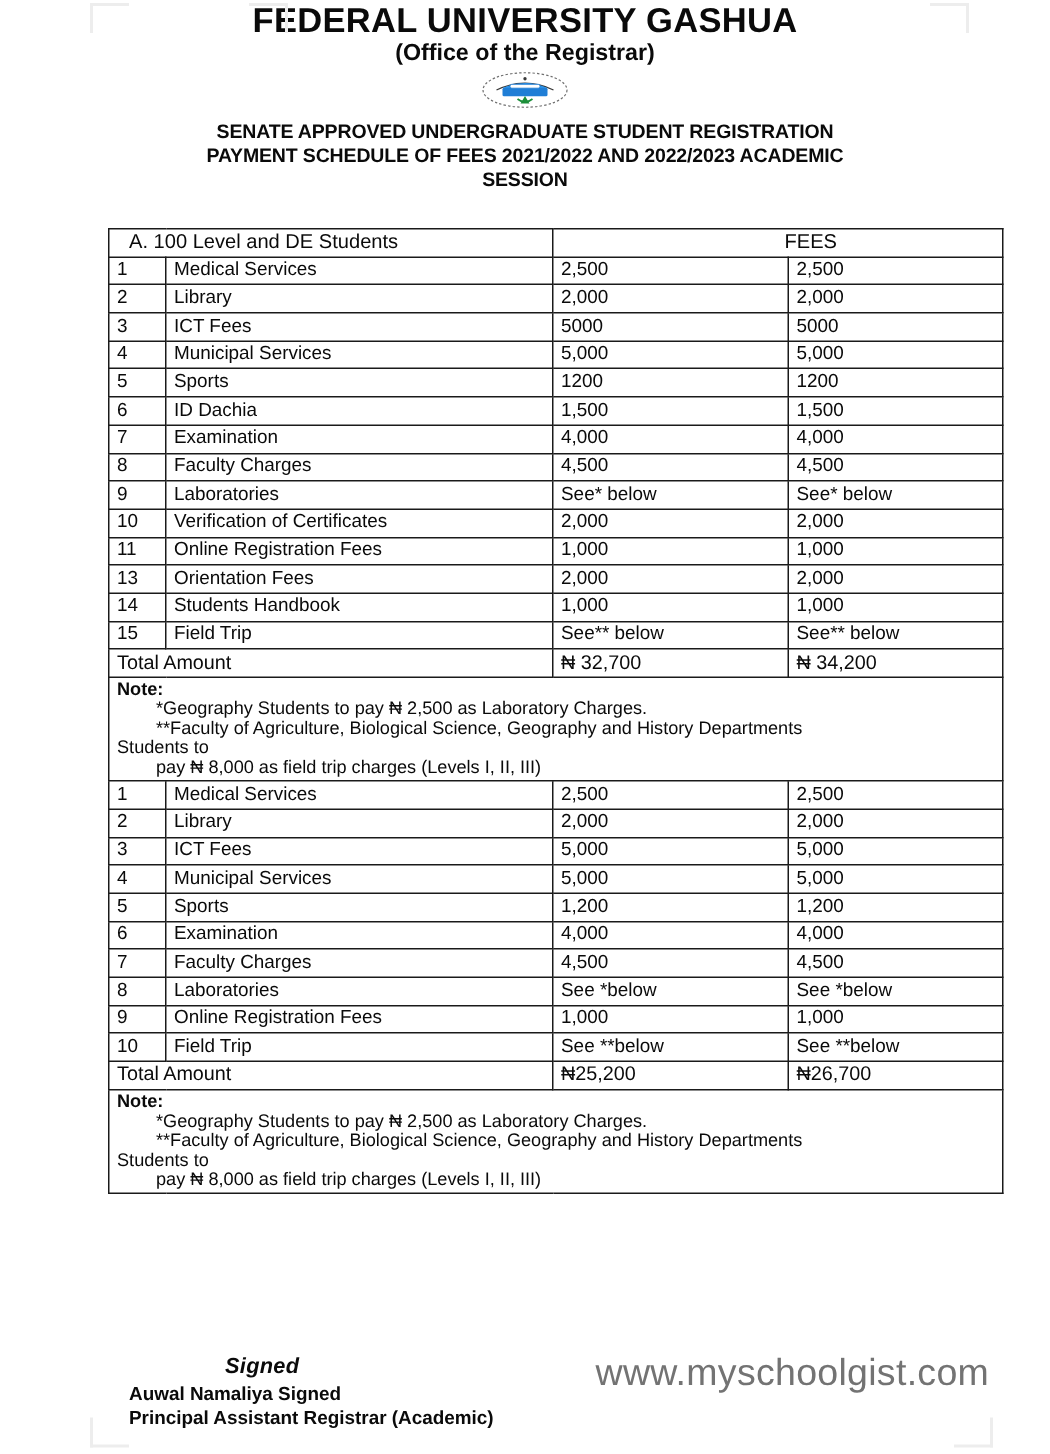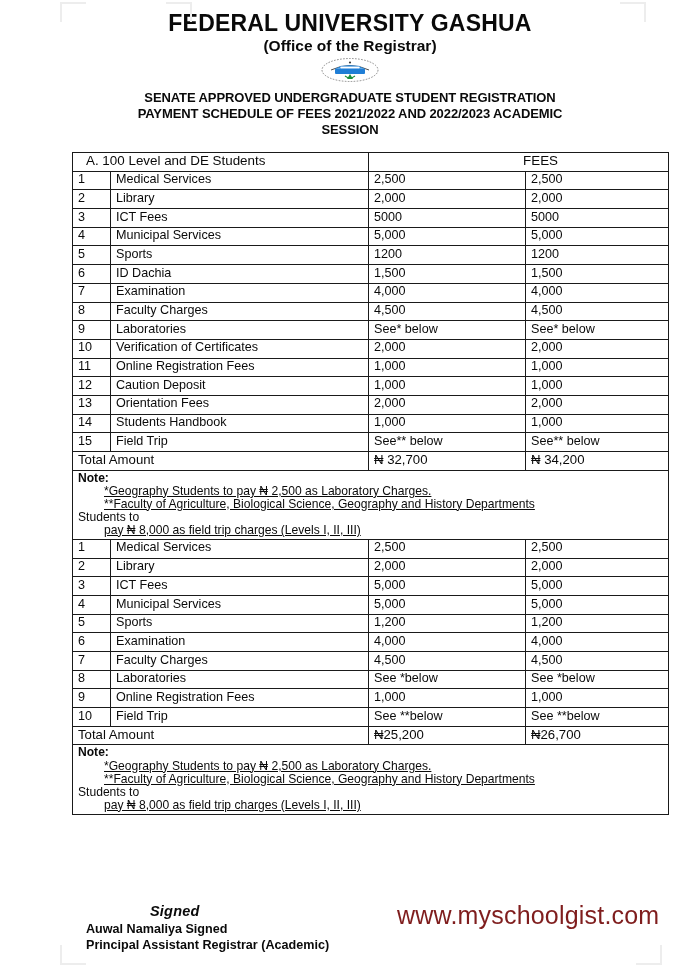--- a/index.html
+++ b/index.html
@@ -20,21 +20,21 @@
     border: 2px solid #ededed;
     width: 26px; height: 20px;
   }
   .scan-corner.tl { top: 2px; left: 60px; border-right: none; border-bottom: none; }
   .scan-corner.tl2 { top: 2px; left: 166px; border-left: none; border-bottom: none; }
   .scan-corner.tr { top: 2px; left: 620px; border-left: none; border-bottom: none; }
   .scan-corner.bl { bottom: 4px; left: 60px; border-right: none; border-top: none; }
   .scan-corner.br { bottom: 4px; left: 636px; border-left: none; border-top: none; }
 
   
-  .doc-header { padding-top: 10px; text-align: center; }
+  .doc-header { padding-top: 0; text-align: center; }
   .uni-name {
     font-size: 23px;
     font-weight: bold;
     letter-spacing: 0.2px;
     line-height: 1.15;
   }
   .office-line {
     font-size: 15.5px;
     font-weight: bold;
     margin-top: 1px;
@@ -104,21 +104,21 @@
 
   
   .note-cell {
     padding: 2px 6px 3px 6px;
     height: auto;
     white-space: normal;
     font-size: 12.1px;
     line-height: 1.27;
   }
   .note-title { font-weight: bold; }
-  .note-ind { padding-left: 26px; text-decoration: underline; }
+  .note-ind { padding-left: 26px; }
   .note-just { text-align: justify; }
 
   
   .sign-block {
     position: absolute;
     left: 86px;
     top: 902px;
     font-size: 12.4px;
     line-height: 1.3;
   }
@@ -131,21 +131,21 @@
   }
   .sign-name { font-weight: bold; font-size: 12.6px; }
   .sign-title { font-weight: bold; font-size: 12.6px; }
 
   
   .watermark {
     position: absolute;
     left: 397px;
     top: 901px;
     font-size: 25px;
-    color: #7f1d1d;
+    color: #737373;
     letter-spacing: 0.2px;
     white-space: nowrap;
     pointer-events: none;
   }
 </style>
 </head>
 <body>
 
 <div class="scan-corner tl"></div>
 <div class="scan-corner tl2"></div>
@@ -252,26 +252,20 @@
         <td>2,000</td>
         <td>2,000</td>
       </tr>
       <tr>
         <td>11</td>
         <td>Online Registration Fees</td>
         <td>1,000</td>
         <td>1,000</td>
       </tr>
       <tr>
-        <td>12</td>
-        <td>Caution Deposit</td>
-        <td>1,000</td>
-        <td>1,000</td>
-      </tr>
-      <tr>
         <td>13</td>
         <td>Orientation Fees</td>
         <td>2,000</td>
         <td>2,000</td>
       </tr>
       <tr>
         <td>14</td>
         <td>Students Handbook</td>
         <td>1,000</td>
         <td>1,000</td>

